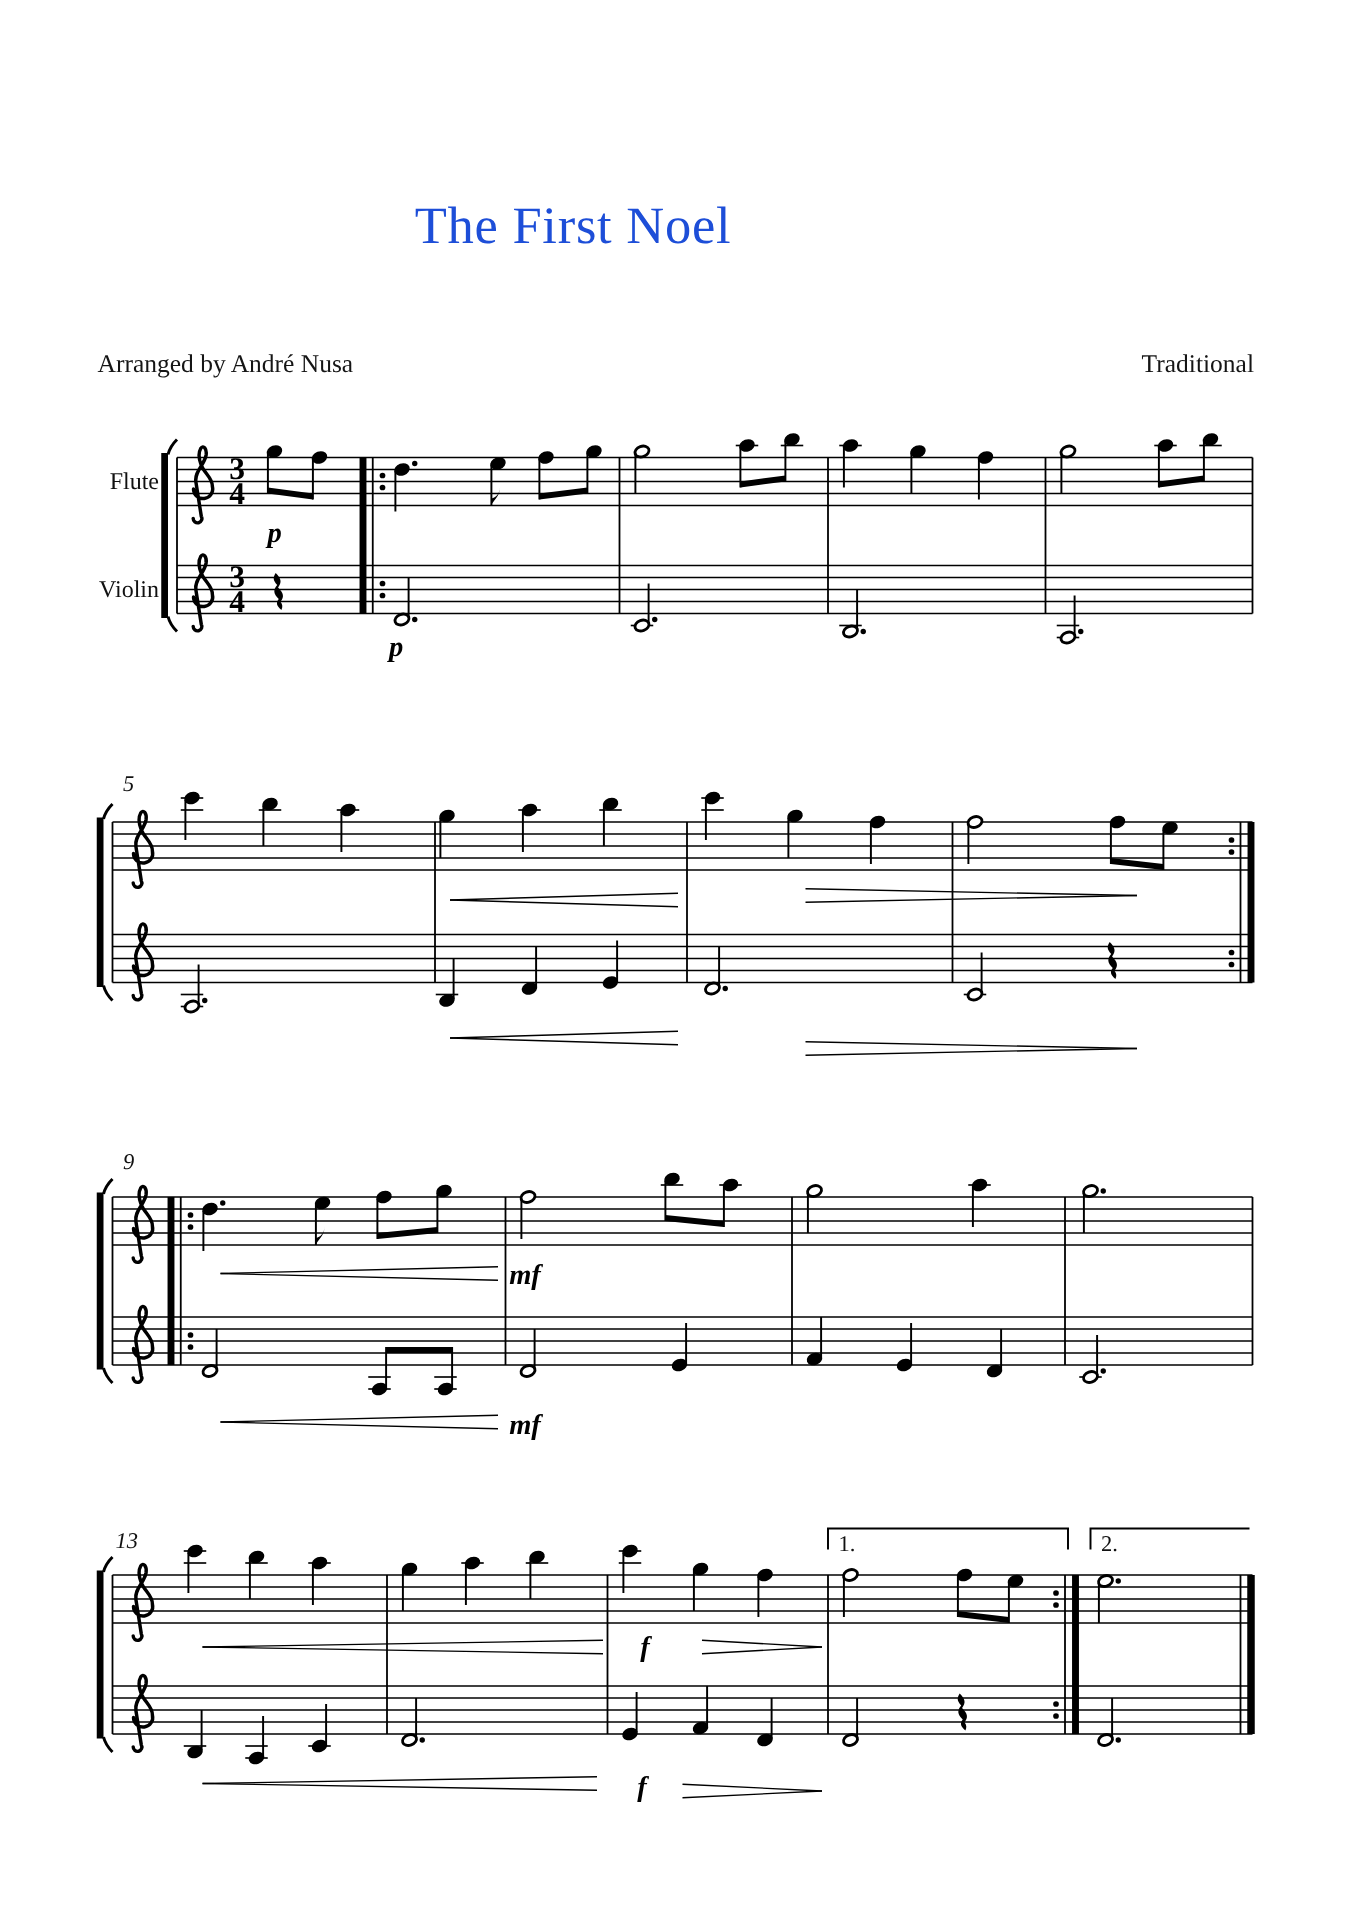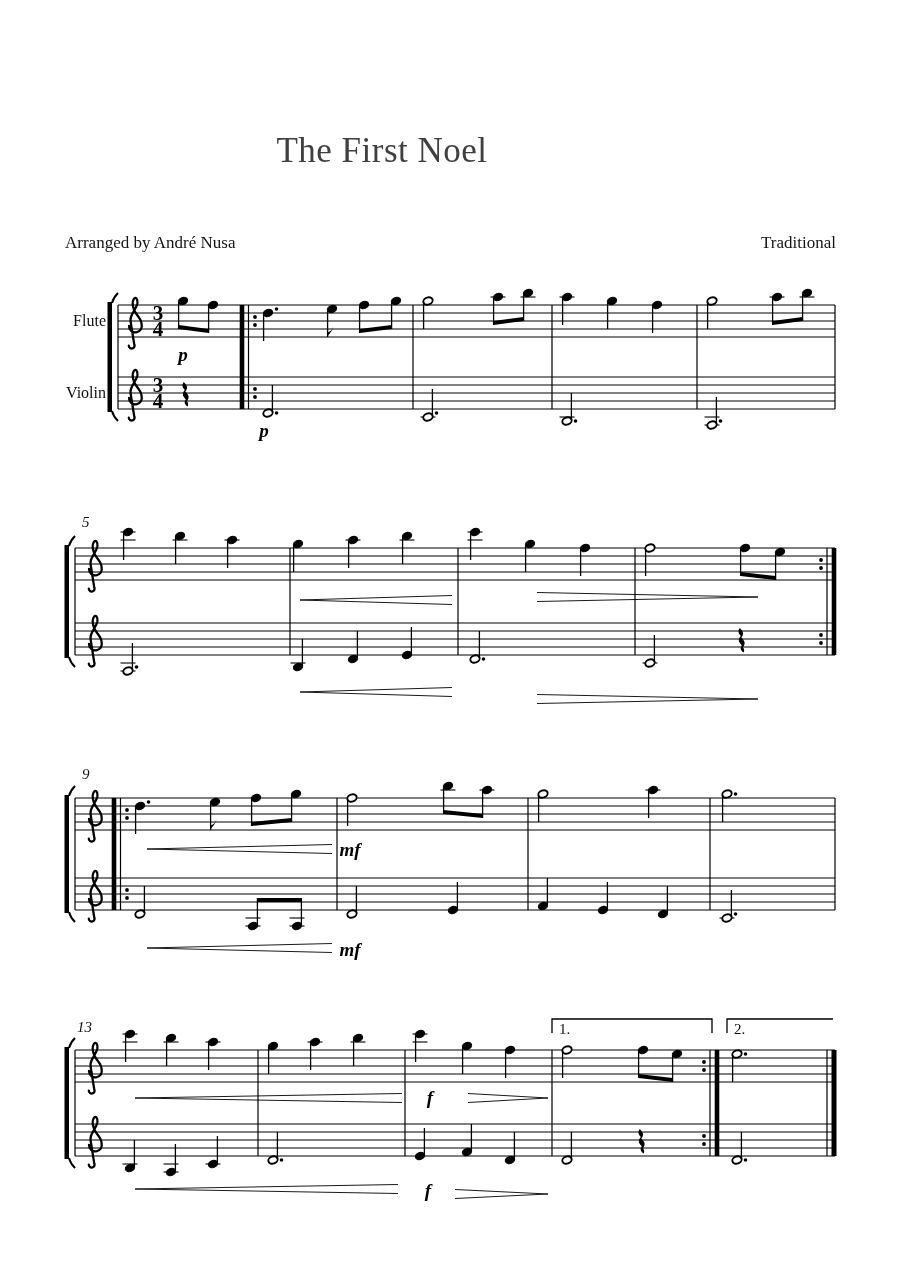--- a/index.html
+++ b/index.html
@@ -7,21 +7,21 @@
     width:900px;height:1274px;
     background:#ffffff;
     font-family:"Liberation Serif", serif;
     position:relative;
     overflow:hidden;
   }
   .page-title{
     position:absolute;top:131px;left:0;width:764px;
     text-align:center;
     font-size:35px;
-    color:#404040;
+    color:#1d4ed8;
     letter-spacing:0.5px;
   }
   .credit{
     position:absolute;top:233px;
     font-size:17px;
     color:#151515;
   }
   .credit.arranger{left:65px;}
   .credit.composer{right:64px;}
   #score-svg{position:absolute;top:0;left:0;}

